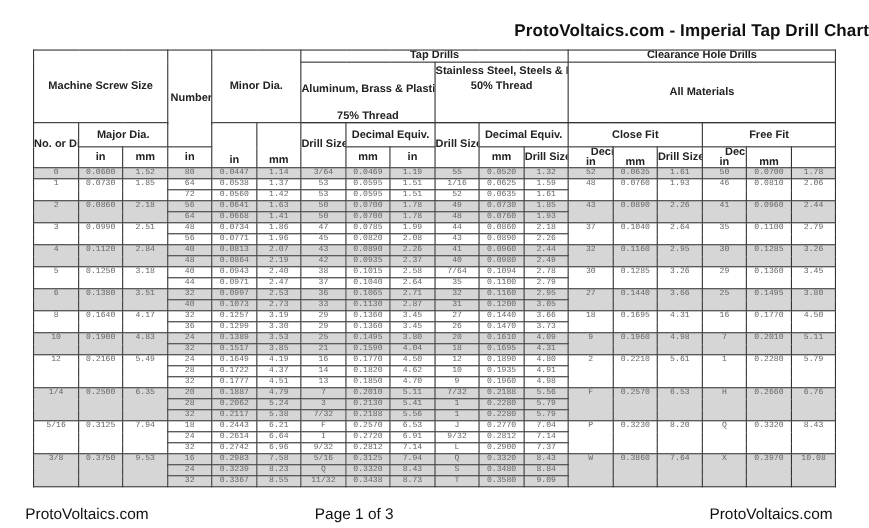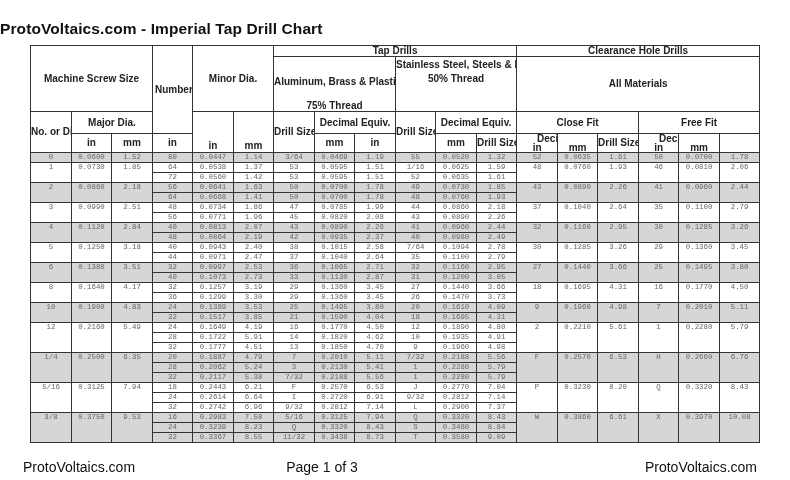--- a/index.html
+++ b/index.html
@@ -1,17 +1,17 @@
 <!DOCTYPE html>
 <html><head>
 <meta charset="utf-8">
 <style>
   html, body { margin:0; padding:0; background:#ffffff; }
   body { width:790px; height:480px; position:relative; overflow:hidden; font-family:"Liberation Sans", sans-serif; color:#111; }
-  .title { position:absolute; left:0; width:790px; top:20px; text-align:left; font-size:15.5px; font-weight:bold; letter-spacing:0.1px; }
+  .title { position:absolute; left:0; width:790px; top:20px; text-align:right; font-size:15.5px; font-weight:bold; letter-spacing:0.1px; }
   table.chart { position:absolute; left:30px; top:45px; border-collapse:collapse; table-layout:fixed; width:729px; }
   table.chart td, table.chart th { border:1px solid #333; padding:0; overflow:hidden; white-space:nowrap; }
   table.chart th { font-family:"Liberation Sans", sans-serif; font-weight:bold; font-size:10px; color:#222; text-align:center; vertical-align:middle; line-height:10px; }
   th.wrap { white-space:normal; }
   table.chart td { font-family:"Liberation Mono", monospace; font-size:7.4px; color:#666; text-align:center; vertical-align:top; height:9px; line-height:9px; }
   tr.gray td { background:#d6d6d6; }
   tr.white td { background:#ffffff; }
   table.chart { border:1.5px solid #333; }
   .footer { position:absolute; top:459px; font-size:14px; color:#111; }
   .fl { left:23px; } .fc { left:0; width:644px; text-align:center; } .fr { right:33px; }
@@ -387,21 +387,21 @@
         <td rowspan="3">2</td>
         <td rowspan="3">0.2210</td>
         <td rowspan="3">5.61</td>
         <td rowspan="3">1</td>
         <td rowspan="3">0.2280</td>
         <td rowspan="3">5.79</td>
       </tr>
       <tr class="white">
         <td>28</td>
         <td>0.1722</td>
-        <td>5.91</td>
+        <td>4.37</td>
         <td>14</td>
         <td>0.1820</td>
         <td>4.62</td>
         <td>10</td>
         <td>0.1935</td>
         <td>4.91</td>
       </tr>
       <tr class="white">
         <td>32</td>
         <td>0.1777</td>
@@ -505,21 +505,21 @@
         <td>0.2983</td>
         <td>7.58</td>
         <td>5/16</td>
         <td>0.3125</td>
         <td>7.94</td>
         <td>Q</td>
         <td>0.3320</td>
         <td>8.43</td>
         <td rowspan="3">W</td>
         <td rowspan="3">0.3860</td>
-        <td rowspan="3">6.61</td>
+        <td rowspan="3">7.64</td>
         <td rowspan="3">X</td>
         <td rowspan="3">0.3970</td>
         <td rowspan="3">10.08</td>
       </tr>
       <tr class="gray">
         <td>24</td>
         <td>0.3239</td>
         <td>8.23</td>
         <td>Q</td>
         <td>0.3320</td>

